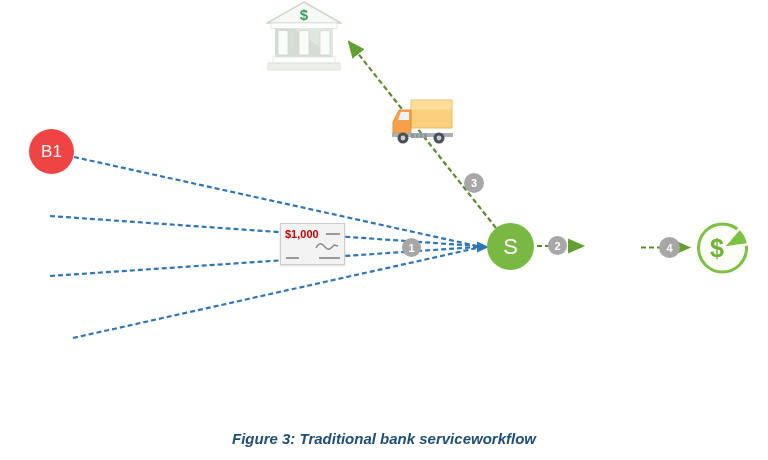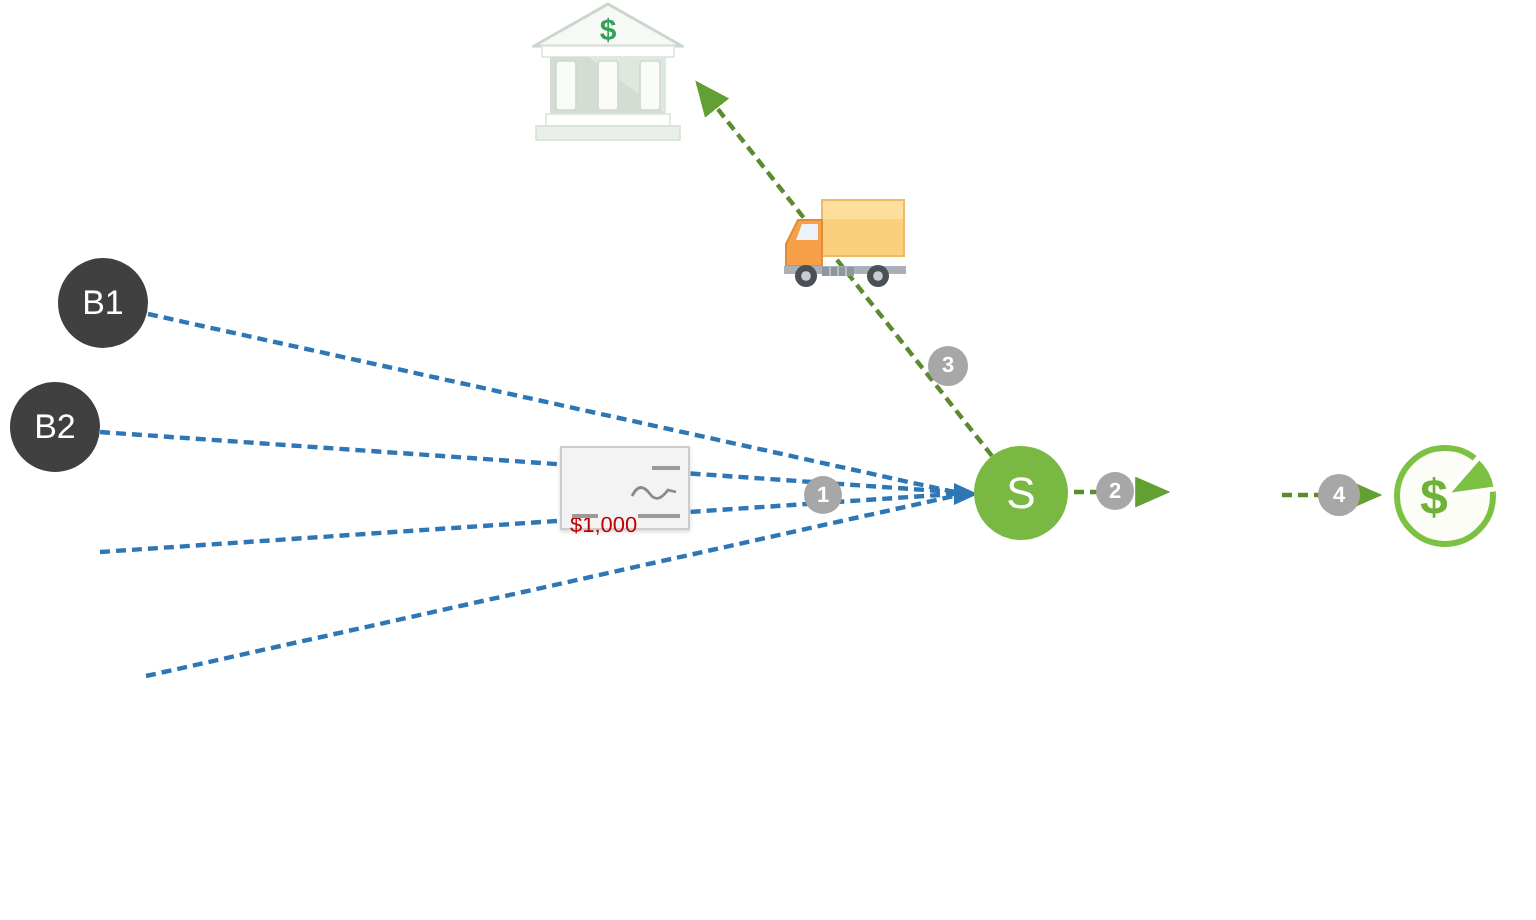--- a/index.html
+++ b/index.html
@@ -7,37 +7,36 @@
     position:relative;width:768px;height:460px;background:#ffffff;overflow:hidden;
     font-family:"Liberation Sans", sans-serif;
   }
   .lines-layer{position:absolute;left:0;top:0;z-index:1;}
   .icon-layer{position:absolute;z-index:3;}
   
   .node{
     position:absolute;border-radius:50%;display:flex;align-items:center;justify-content:center;
     color:#ffffff;z-index:2;
   }
-  .buyer{width:45px;height:45px;background:#404040;font-size:17px;}
+  .buyer{width:45px;height:45px;background:#ef4444;font-size:17px;}
   .seller{width:47px;height:47px;background:#79b943;font-size:22px;z-index:4;}
   .badge{
     position:absolute;border-radius:50%;background:#a7a7a7;color:#ffffff;
     display:flex;align-items:center;justify-content:center;
     font-size:11px;font-weight:bold;z-index:5;width:19px;height:19px;
   }
   
   .check{
     position:absolute;left:280px;top:223px;width:63px;height:40px;
     background:#f3f3f3;border:1px solid #cccccc;z-index:4;
     box-shadow:0 1px 2px rgba(0,0,0,0.15);
   }
   .check-amount{
-    position:absolute;left:4px;top:4px;font-size:11px;font-weight:normal;color:#c00000;
+    position:absolute;left:4px;top:4px;font-size:11px;font-weight:bold;color:#c00000;
     letter-spacing:0px;
-    margin-top:29px;
   }
   .check-line{position:absolute;background:#9a9a9a;height:2px;}
   .check-line.tr{right:4px;top:9px;width:14px;}
   .check-line.bl{left:5px;bottom:5px;width:13px;}
   .check-line.br{right:4px;bottom:5px;width:21px;}
   .check-squiggle{position:absolute;right:5px;top:18px;}
   
   .caption{
     position:absolute;left:0;top:430px;width:100%;text-align:center;
     color:#1f4e79;font-size:15px;font-weight:bold;font-style:italic;z-index:2;
@@ -65,23 +64,20 @@
 
     <g stroke="#5c8a2e" stroke-width="2.2" stroke-dasharray="5 3" fill="none">
       <line x1="496" y1="228" x2="349" y2="42" marker-end="url(#arrowGreen)"></line>
       <line x1="537" y1="246" x2="583" y2="246" marker-end="url(#arrowGreen)"></line>
       <line x1="641" y1="247.5" x2="689" y2="247.5" marker-end="url(#arrowGreen)"></line>
     </g>
   </svg>
 
   <div class="node buyer" style="left:29px;top:129px;">
     <span>B1</span>
-  </div>
-  <div class="node buyer" style="left:5px;top:191px;">
-    <span>B2</span>
   </div>
 
   <div class="node seller" style="left:487px;top:223px;">
     <span>S</span>
   </div>
 
   <div class="badge" style="left:402px;top:238px;">
     <span>1</span>
   </div>
   <div class="badge" style="left:548px;top:236px;">
@@ -134,14 +130,15 @@
     <circle cx="49" cy="41" r="5.5" fill="#4b5057"></circle>
     <circle cx="49" cy="41" r="2.4" fill="#c8cdd2"></circle>
   </svg>
 
   <svg class="icon-layer" style="left:695px;top:219px;" width="58" height="58" viewBox="0 0 58 58">
     <circle cx="27.5" cy="29" r="24" fill="#fcfdf6" stroke="#7cc142" stroke-width="3"></circle>
     <path d="M27.5,29 L44.6,9.4 A26,26 0 0 1 53.2,25.3 Z" fill="#7cc142" stroke="#ffffff" stroke-width="2.5"></path>
     <text x="22" y="38" text-anchor="middle" font-size="25" font-weight="bold" fill="#6fb23a" font-family="Liberation Sans, sans-serif">$</text>
   </svg>
 
+  <div class="caption">Figure 3: Traditional bank serviceworkflow</div>
 
 </div>
 
 </body></html>

